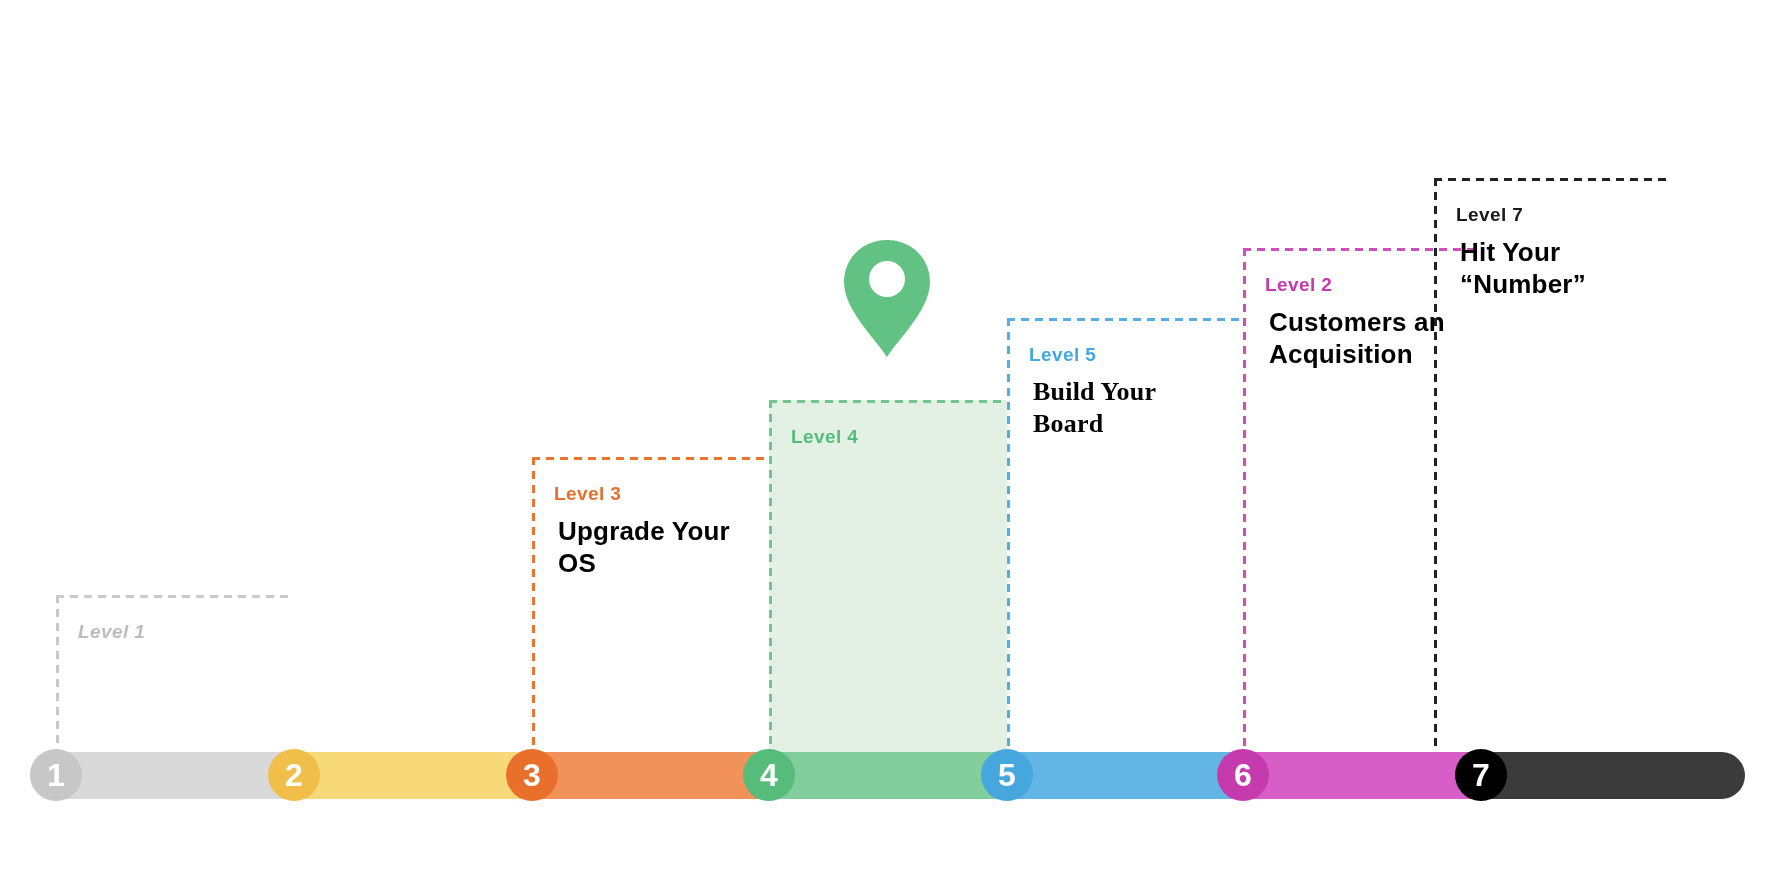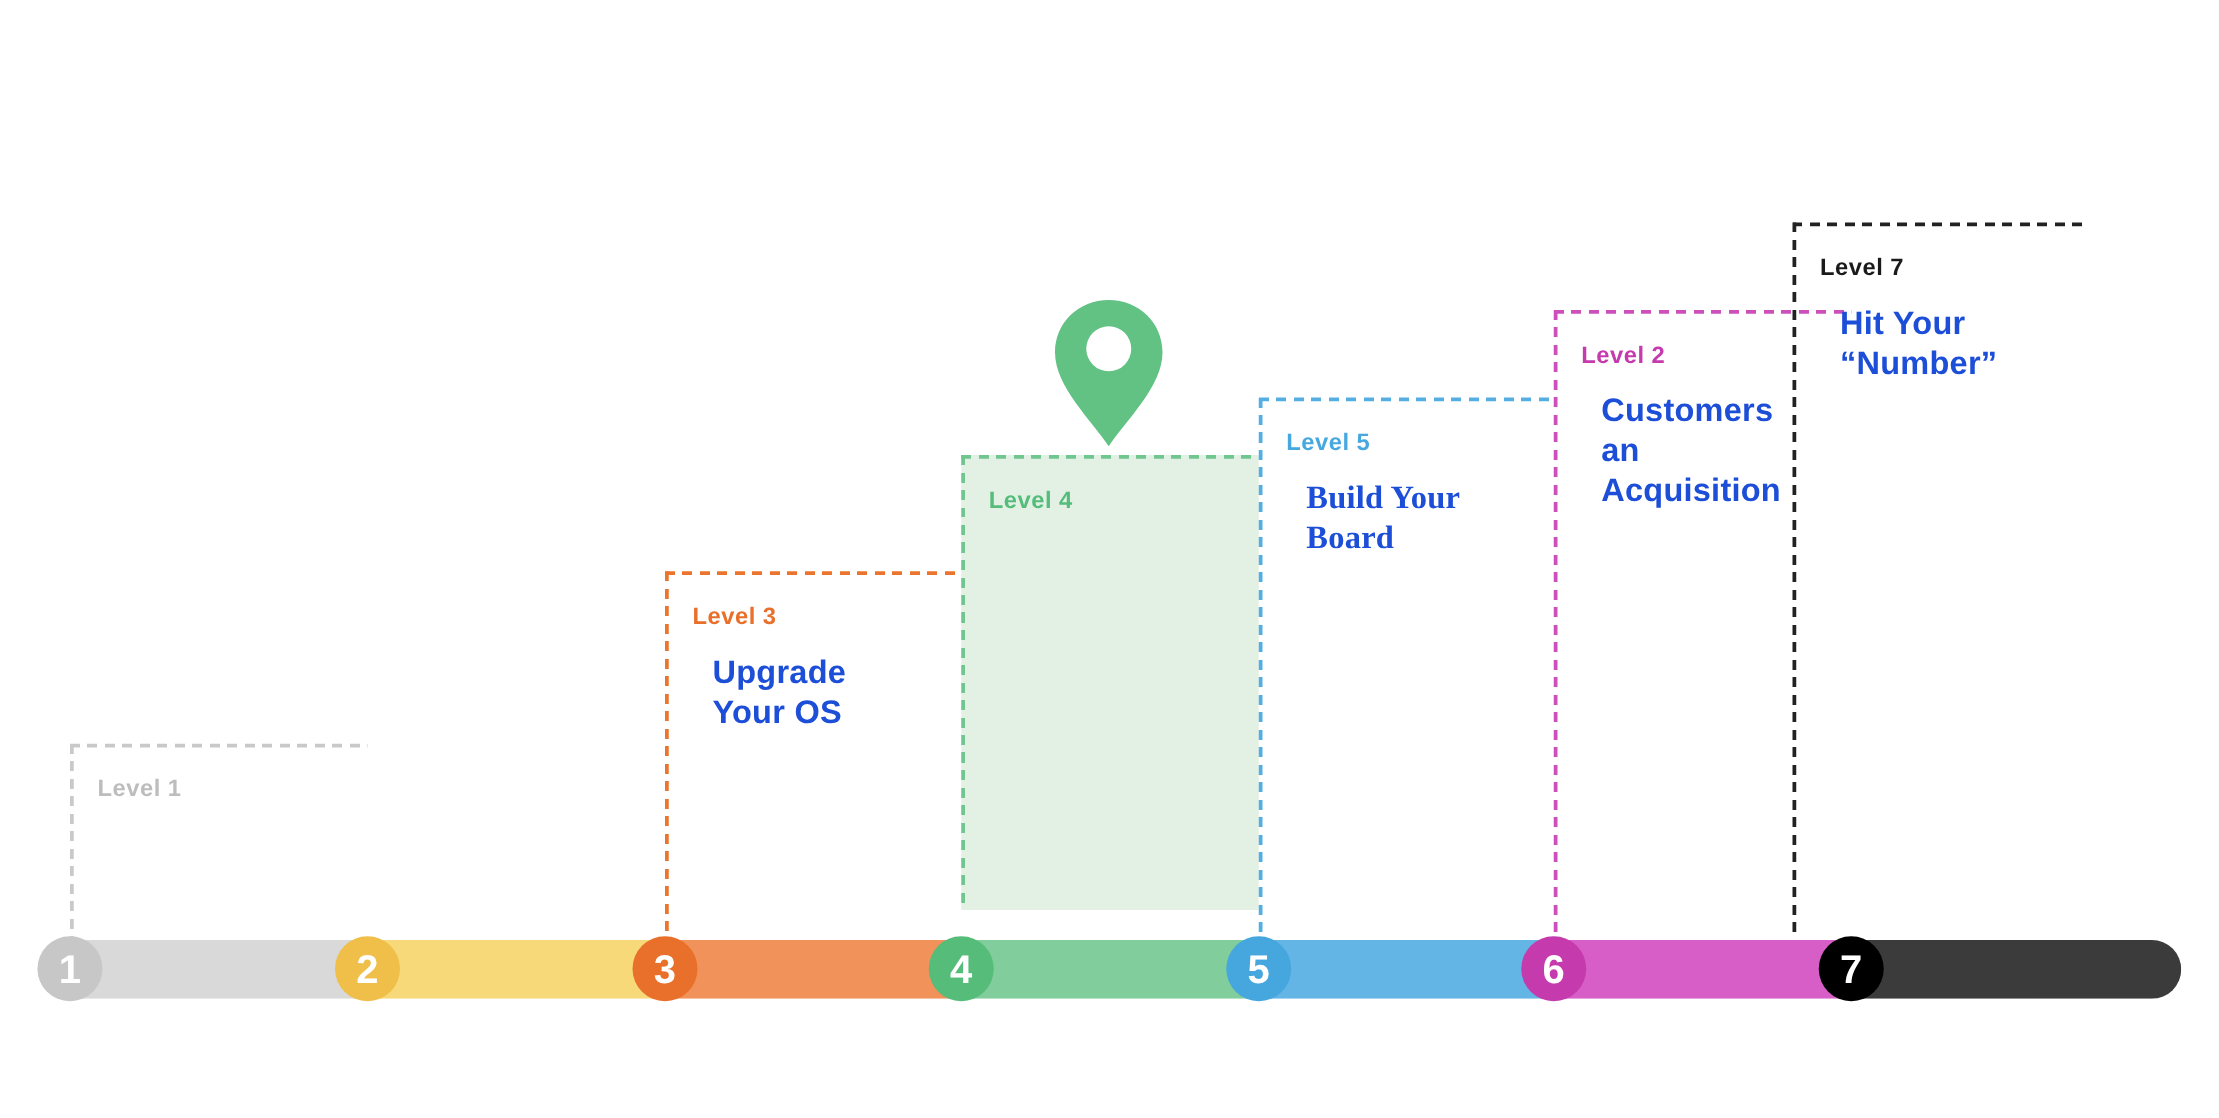--- a/index.html
+++ b/index.html
@@ -21,38 +21,38 @@
     content:"";
     position:absolute;left:0;top:0;right:0;height:3px;
     background:repeating-linear-gradient(90deg, var(--edge) 0 8px, transparent 8px 14px);
   }
   
   .step::after{
     content:"";
     position:absolute;left:0;top:0;bottom:0;width:3px;
     background:repeating-linear-gradient(180deg, var(--edge) 0 8px, transparent 8px 14px);
   }
-  .s1{left:56px;  top:595px; width:238px; height:157px;}
+  .s1{left:56px;  top:595px; width:238px; height:157px;font-style:italic;}
   .s2{left:294px; top:525px; width:238px; height:227px;}
   .s3{left:532px; top:457px; width:237px; height:295px;}
-  .s4{left:769px; top:364px; width:238px; height:364px;}
+  .s4{left:769px; top:400px; width:238px; height:364px;}
   .s5{left:1007px;top:318px; width:236px; height:434px;}
   .s6{left:1243px;top:248px; width:238px; height:504px;}
   .s7{left:1434px;top:178px; width:237px; height:574px;}
 
   .step-content{padding:26px 12px 0 22px;}
   .lvl-label{
     font-size:19px;font-weight:700;letter-spacing:.4px;
     color:var(--accent);
     margin:0 0 10px 0;
   }
   .lvl-title{
     font-size:26px;font-weight:700;line-height:32px;
-    color:#1d4ed8;letter-spacing:.2px;
-    margin:16px;
+    color:#000000;letter-spacing:.2px;
+    margin:4px;
   }
   .s1 .lvl-title{max-width:200px;}
   .s2 .lvl-title{max-width:130px;}
   .s3 .lvl-title{max-width:195px;}
   .s4 .lvl-title{max-width:175px;}
   .s5 .lvl-title{max-width:150px;font-family:Liberation Serif, serif;}
   .s6 .lvl-title{max-width:185px;}
   .s7 .lvl-title{max-width:155px;}
 
   

